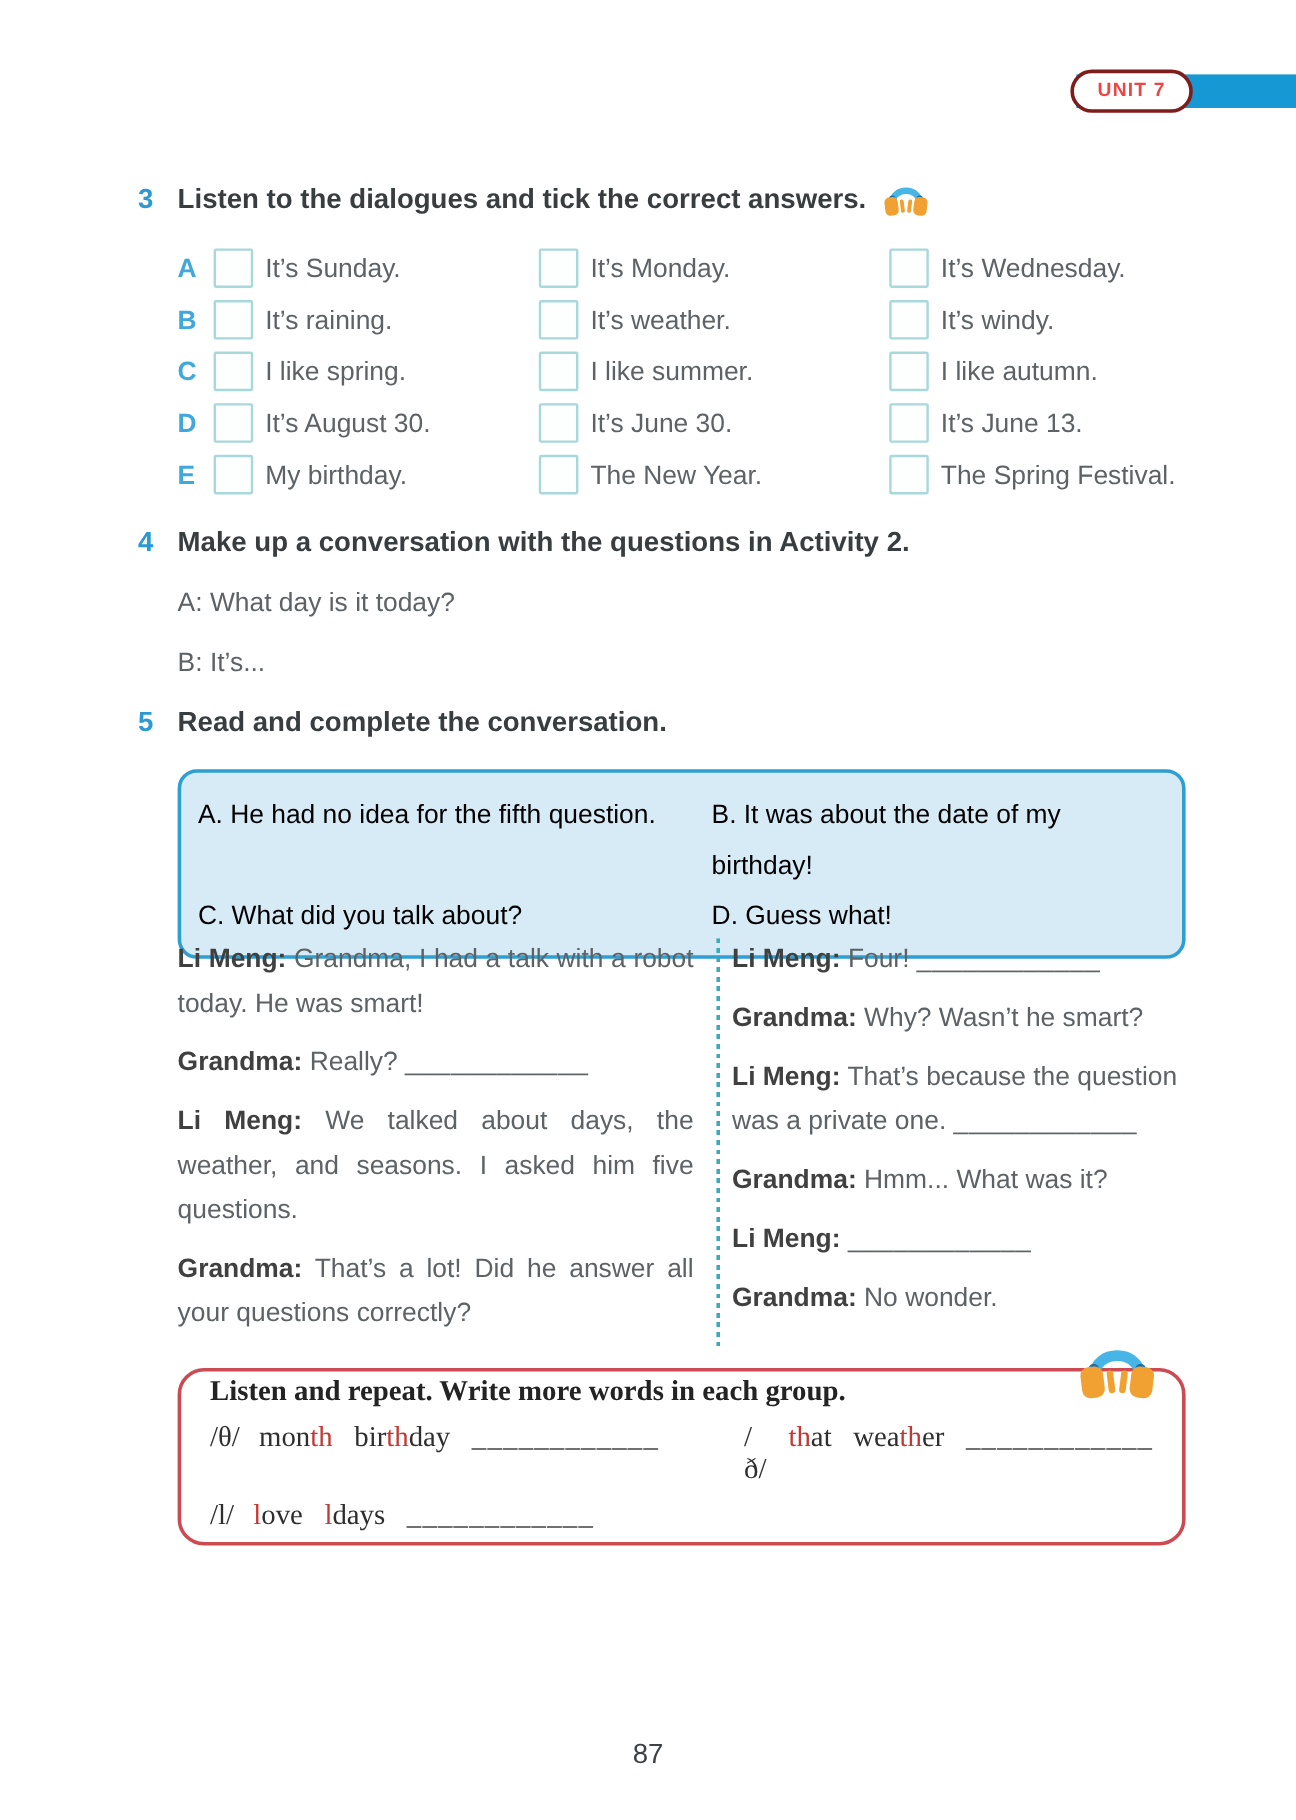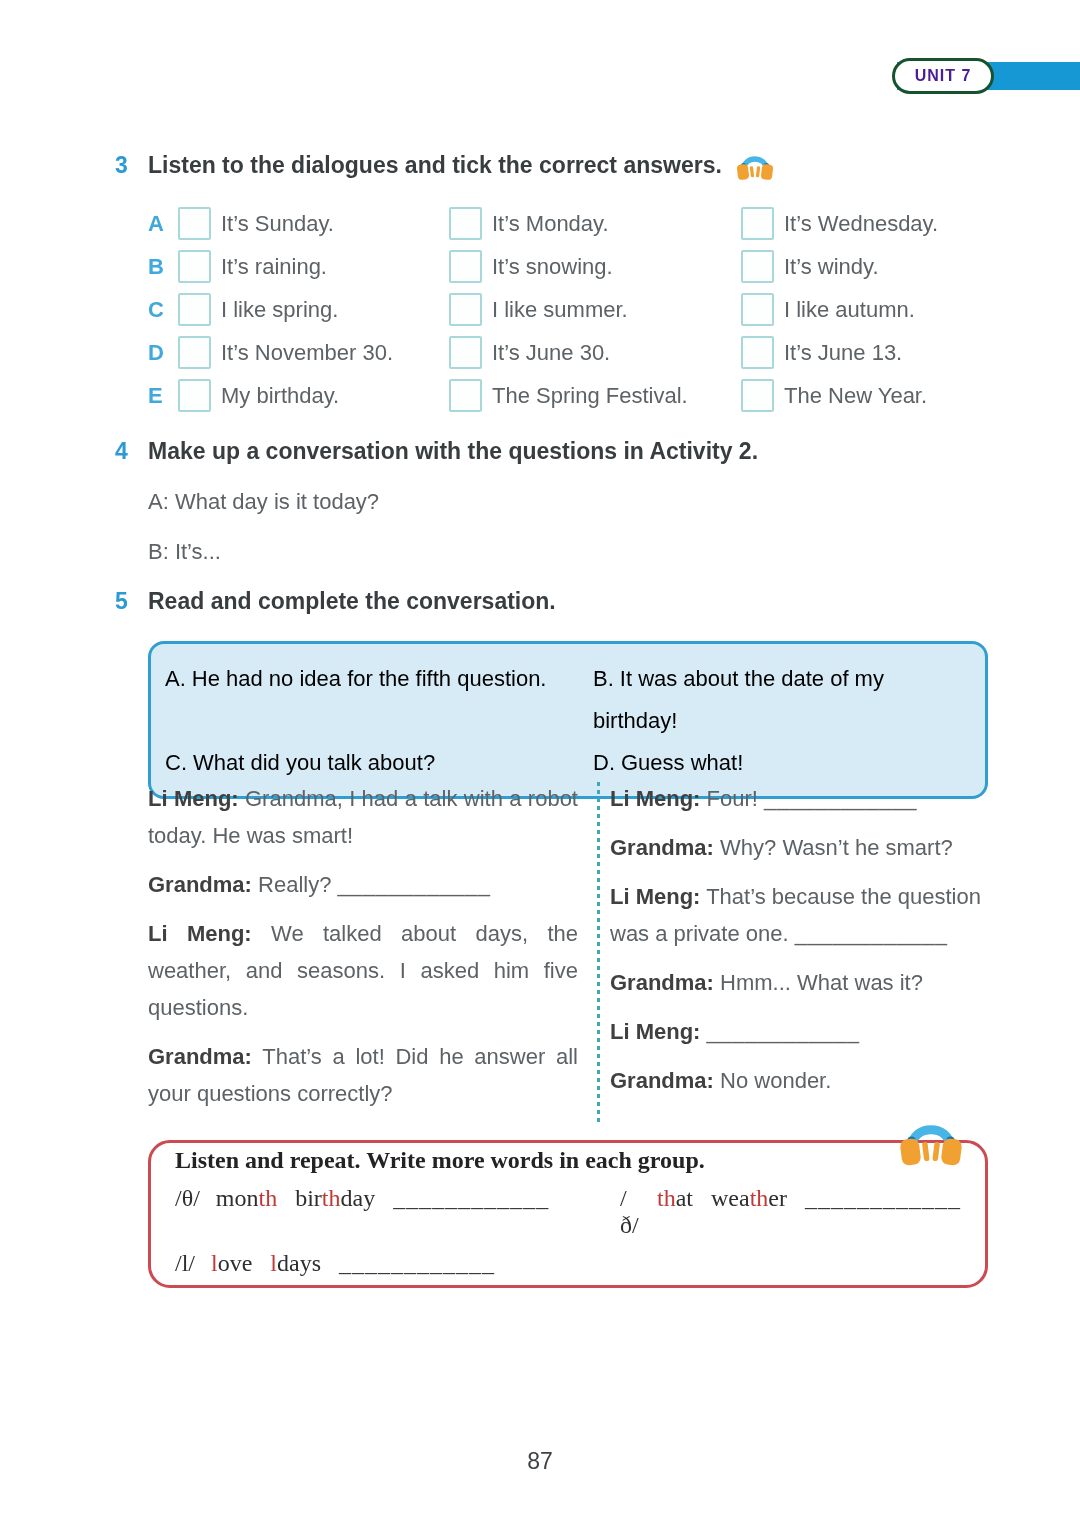--- a/index.html
+++ b/index.html
@@ -7,23 +7,23 @@
   .page {
     position:relative; width:1080px; height:1517px; margin:0 auto;
     background:#ffffff; font-family:"Liberation Sans", sans-serif;
     color:#5b6064; overflow:hidden;
   }
 
   
   .unit-bar { position:absolute; left:897px; top:62px; right:0; height:28px; background:#1598d4; }
   .unit-pill {
     position:absolute; left:-5px; top:-4px; width:102px; height:36px;
-    background:#ffffff; border:3px solid #14532d; border-radius:18px;
+    background:#ffffff; border:3px solid #7f1d1d; border-radius:18px;
     display:flex; align-items:center; justify-content:center;
-    font-size:16px; font-weight:bold; color:#4c1d95; letter-spacing:1px;
+    font-size:16px; font-weight:bold; color:#ef4444; letter-spacing:1px;
   }
 
   
   .activity { position:absolute; left:115px; width:880px; }
   .act-header { display:flex; align-items:center; gap:0; }
   .act-num { width:33px; font-size:23px; font-weight:bold; color:#2b9ad4; flex:0 0 33px; }
   .act-title { font-size:23px; font-weight:bold; color:#383d40; }
   .hp-inline { margin-left:14px; display:inline-flex; }
 
   
@@ -132,21 +132,21 @@
       </div>
 
       <div class="tick-row">
         <span class="row-letter">B</span>
         <span class="opt-cell">
             <span class="cb"></span>
             <span class="opt-text">It’s raining.</span>
           </span>
         <span class="opt-cell">
             <span class="cb"></span>
-            <span class="opt-text">It’s snowing.</span>
+            <span class="opt-text">It’s weather.</span>
           </span>
         <span class="opt-cell">
             <span class="cb"></span>
             <span class="opt-text">It’s windy.</span>
           </span>
       </div>
 
       <div class="tick-row">
         <span class="row-letter">C</span>
         <span class="opt-cell">
@@ -160,45 +160,45 @@
         <span class="opt-cell">
             <span class="cb"></span>
             <span class="opt-text">I like autumn.</span>
           </span>
       </div>
 
       <div class="tick-row">
         <span class="row-letter">D</span>
         <span class="opt-cell">
             <span class="cb"></span>
-            <span class="opt-text">It’s November 30.</span>
+            <span class="opt-text">It’s August 30.</span>
           </span>
         <span class="opt-cell">
             <span class="cb"></span>
             <span class="opt-text">It’s June 30.</span>
           </span>
         <span class="opt-cell">
             <span class="cb"></span>
             <span class="opt-text">It’s June 13.</span>
           </span>
       </div>
 
       <div class="tick-row">
         <span class="row-letter">E</span>
         <span class="opt-cell">
             <span class="cb"></span>
             <span class="opt-text">My birthday.</span>
           </span>
         <span class="opt-cell">
             <span class="cb"></span>
+            <span class="opt-text">The New Year.</span>
+          </span>
+        <span class="opt-cell">
+            <span class="cb"></span>
             <span class="opt-text">The Spring Festival.</span>
-          </span>
-        <span class="opt-cell">
-            <span class="cb"></span>
-            <span class="opt-text">The New Year.</span>
           </span>
       </div>
 
     </div>
   </section>
 
   <section class="activity act4">
     <div class="act-header">
       <span class="act-num">4</span>
       <span class="act-title">Make up a conversation with the questions in Activity 2.</span>

